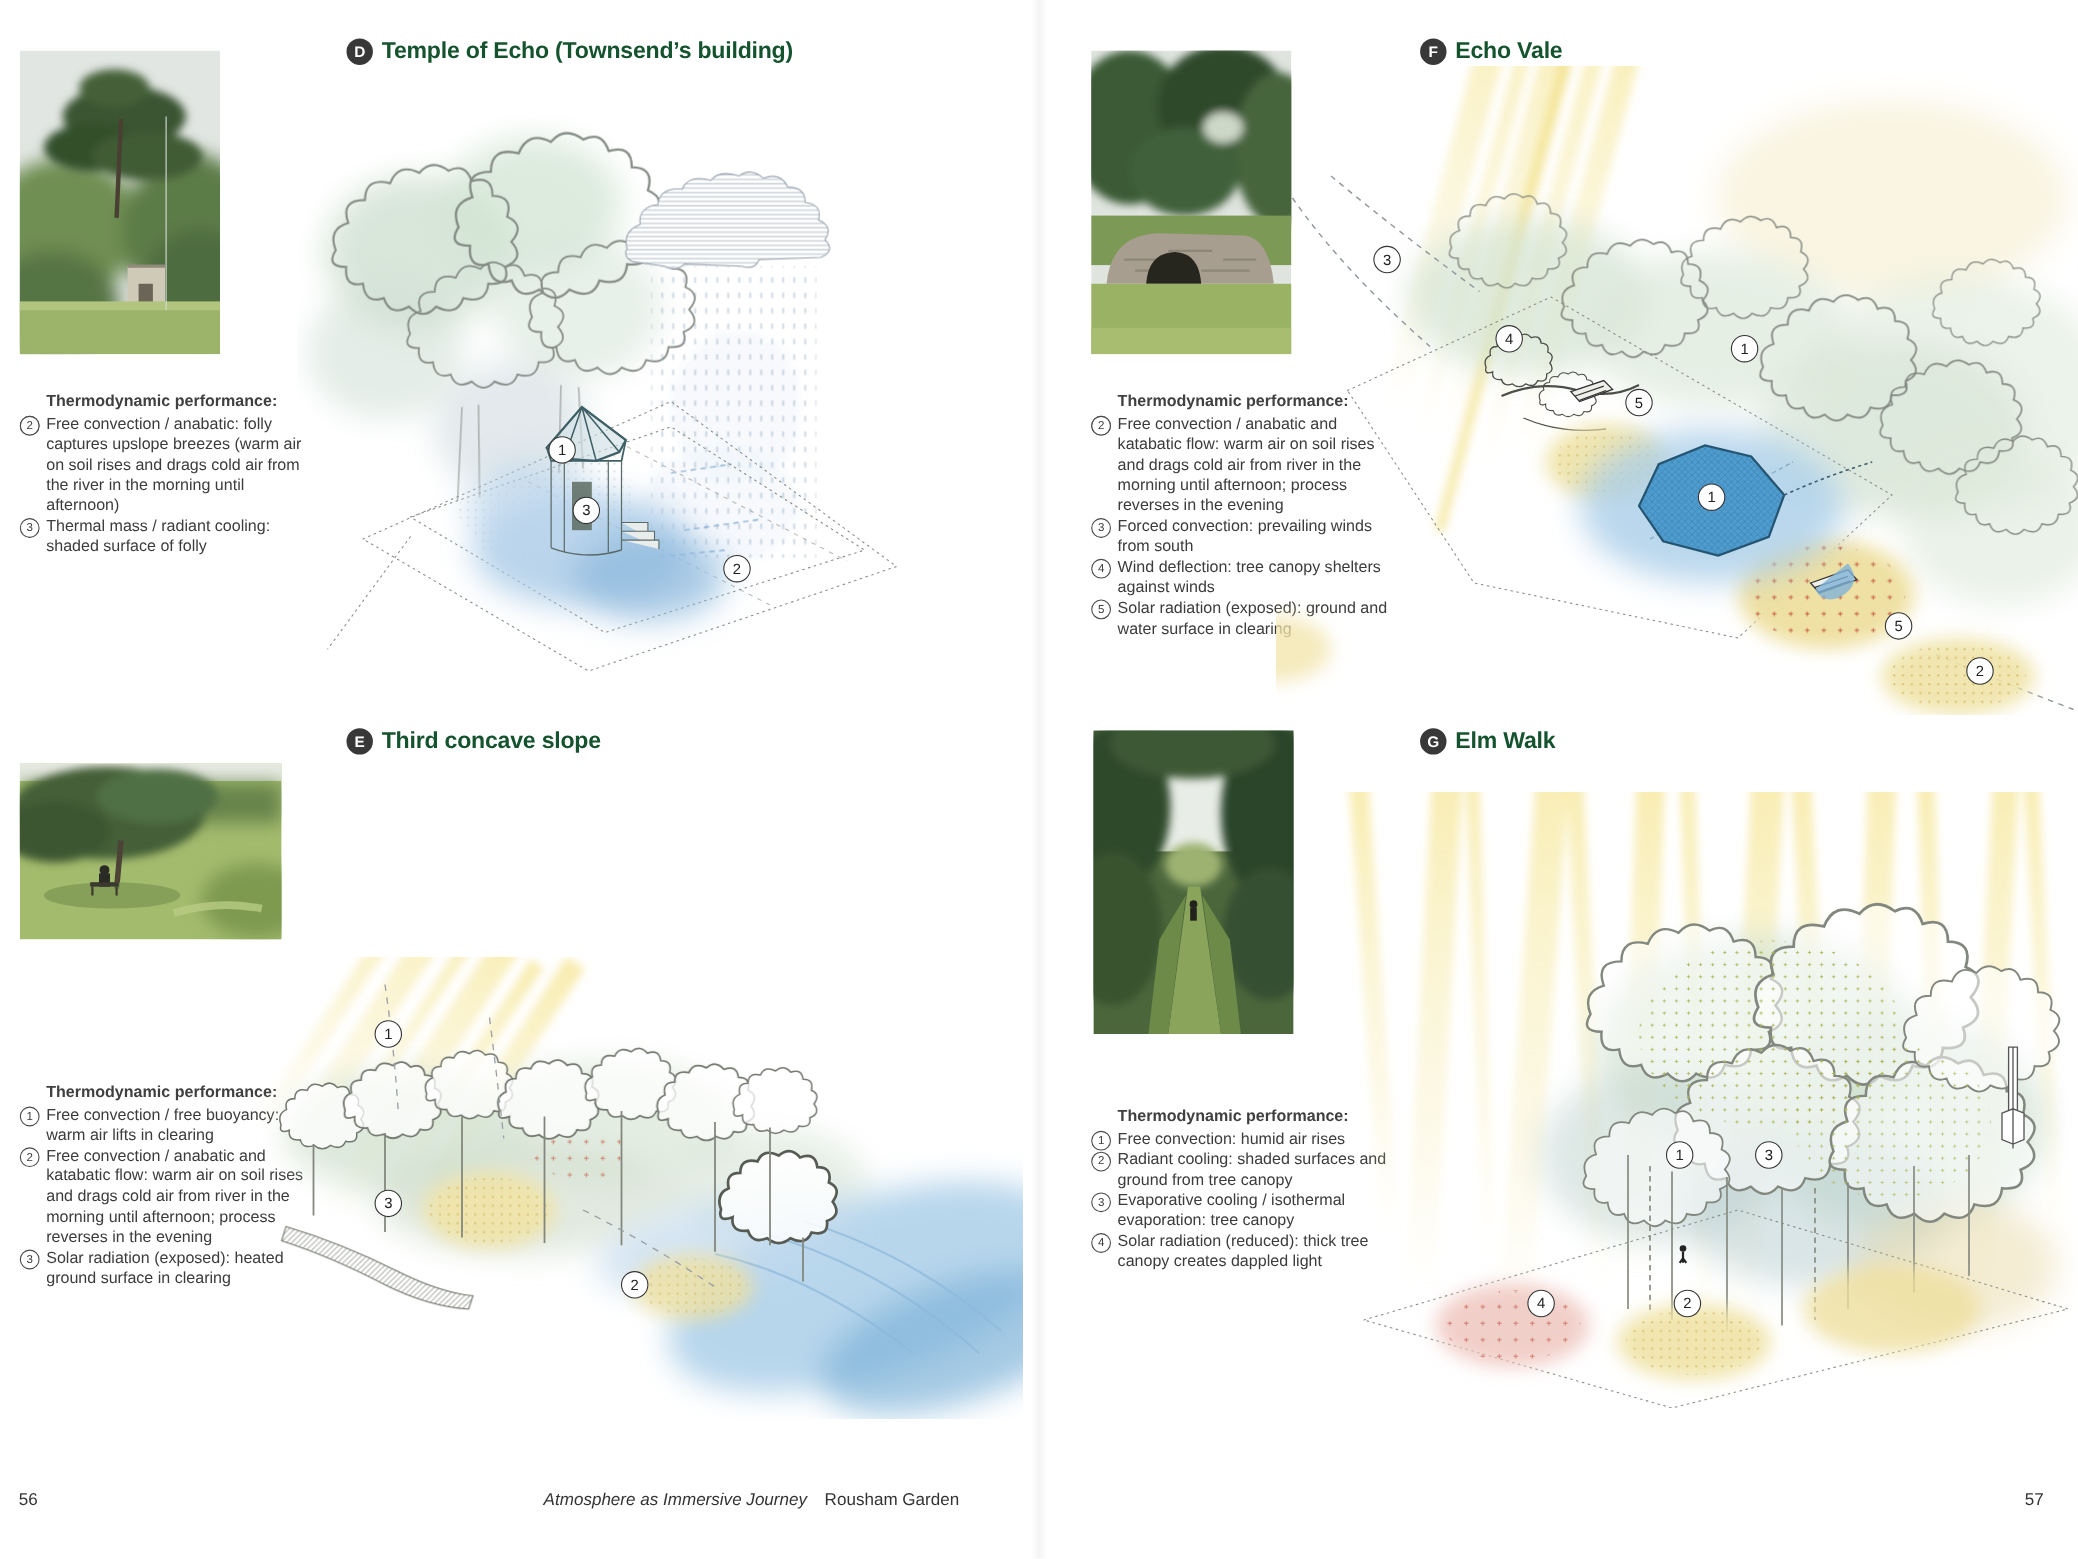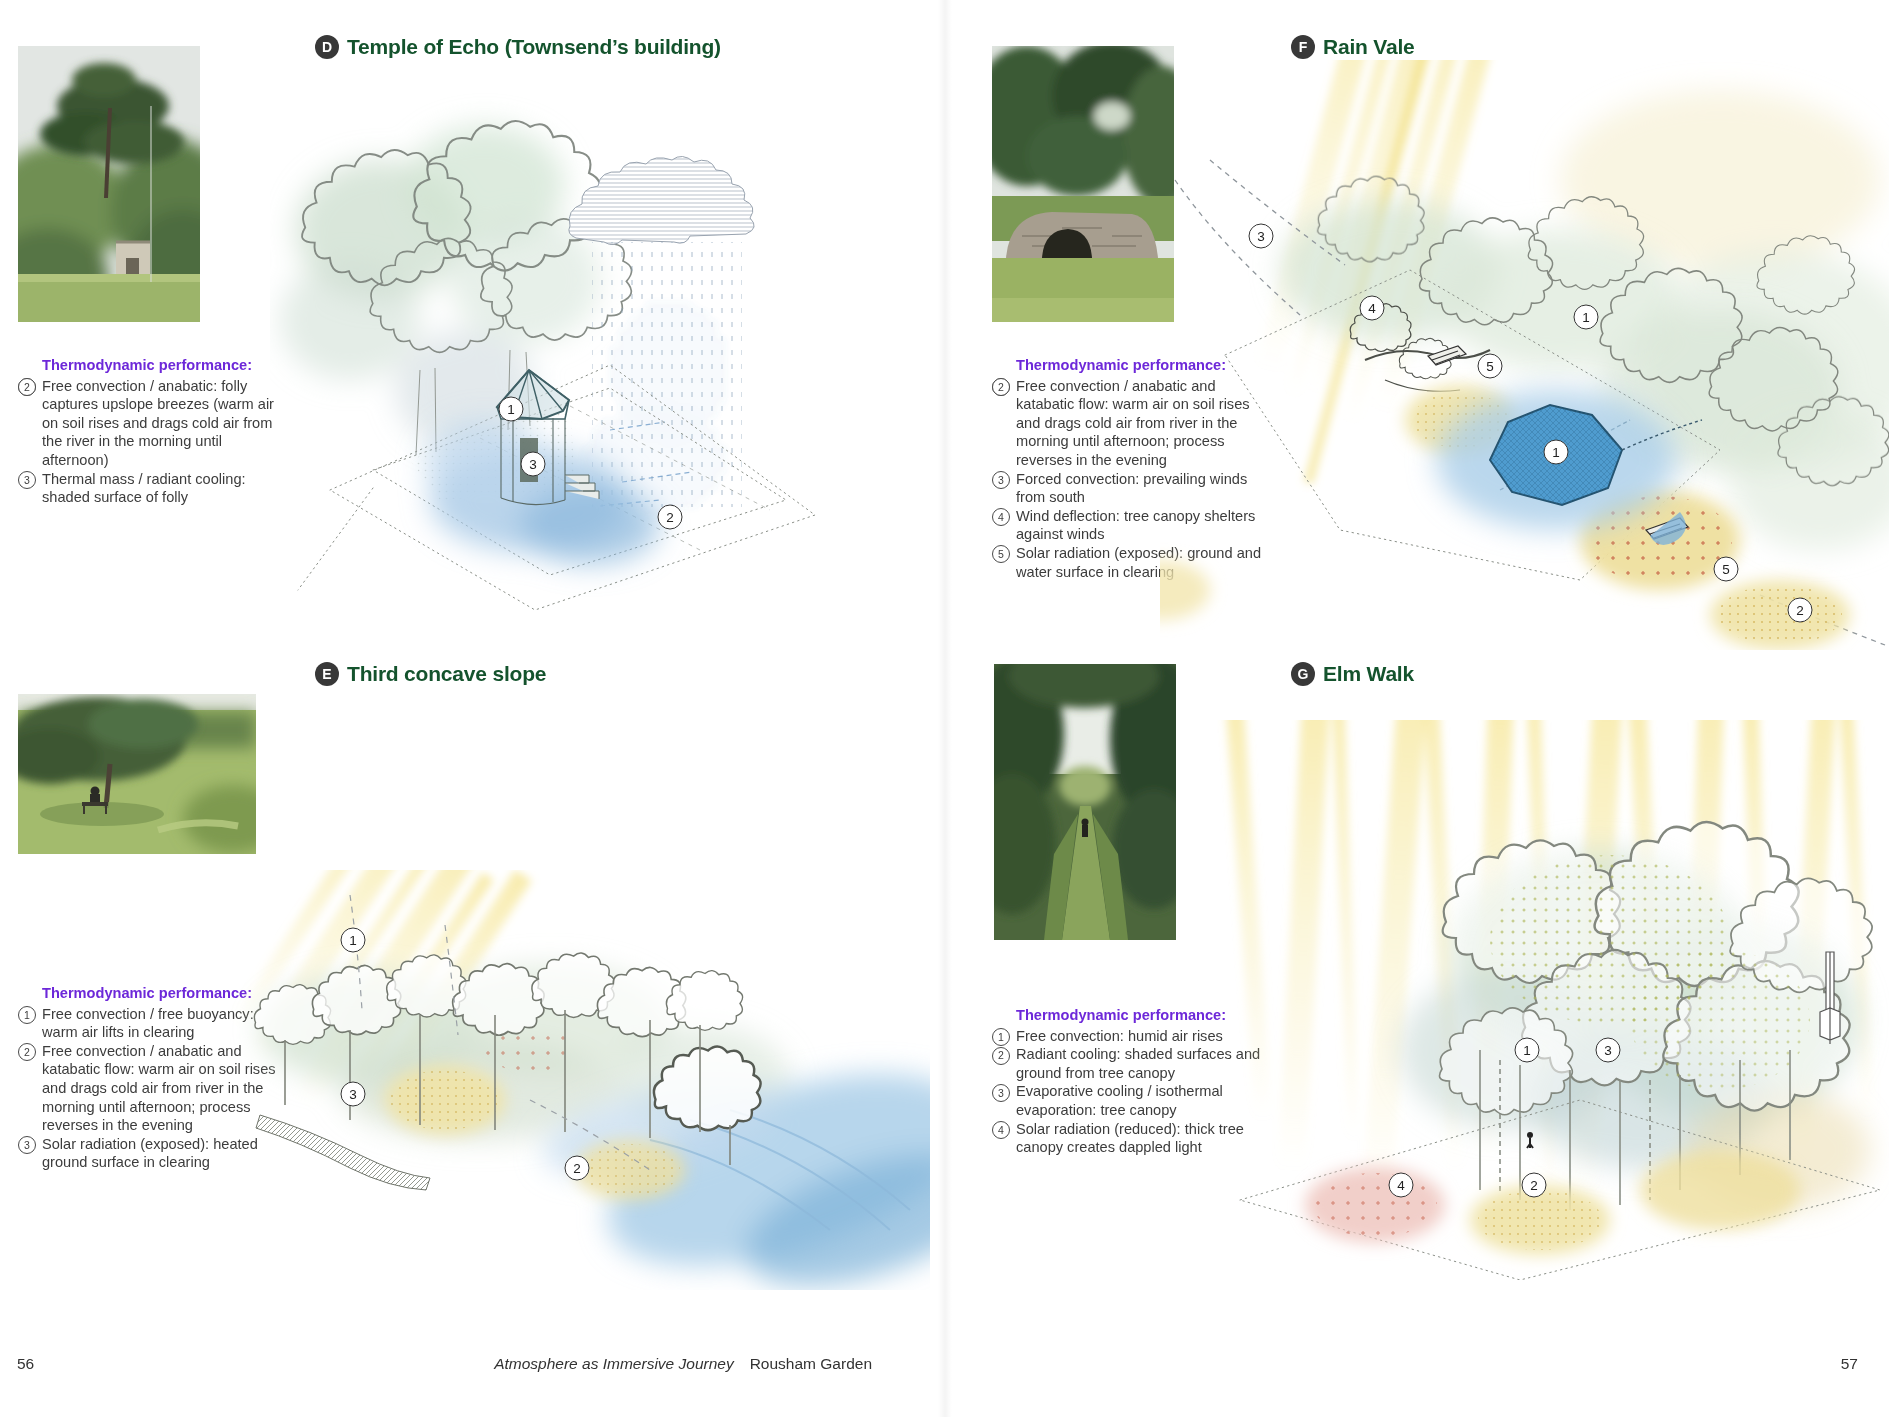--- a/index.html
+++ b/index.html
@@ -6,21 +6,21 @@
   #page{position:relative;width:1889px;height:1417px;background:#fff;overflow:hidden;
         font-family:"Liberation Sans","DejaVu Sans",sans-serif;color:#3a3a3a;}
   #gutter{position:absolute;left:938px;top:0;width:14px;height:100%;
           background:linear-gradient(90deg,rgba(0,0,0,0) 0%,rgba(0,0,0,0.045) 50%,rgba(0,0,0,0) 100%);}
   .photo{position:absolute;display:block;}
   .titlerow{position:absolute;display:flex;align-items:center;gap:8px;}
   .badge{width:24px;height:24px;border-radius:50%;background:#383838;color:#fff;
          display:flex;align-items:center;justify-content:center;font-weight:bold;font-size:14px;flex:0 0 auto;}
   .stitle{font-size:21px;font-weight:bold;color:#14532d;letter-spacing:-0.2px;white-space:nowrap;}
   .tblock{position:absolute;font-size:14.6px;line-height:18.6px;color:#3c3c3c;}
-  .tblock h4{margin:0 0 2px 24px;font-size:14.6px;color:#6d28d9;}
+  .tblock h4{margin:0 0 2px 24px;font-size:14.6px;color:#404040;}
   .tblock ol{list-style:none;margin:0;padding:0;}
   .tblock li{position:relative;padding-left:24px;}
   .inum{position:absolute;left:0;top:1.5px;width:16px;height:16px;border:1px solid #4a4a4a;border-radius:50%;
         font-size:10.5px;display:flex;align-items:center;justify-content:center;color:#3c3c3c;background:#fff;}
   .diagram{position:absolute;}
   .diagram svg{position:absolute;left:0;top:0;}
   .mk{position:absolute;width:23px;height:23px;background:#fff;border:1.4px solid #343434;border-radius:50%;
       font-size:13.5px;color:#222;display:flex;align-items:center;justify-content:center;
       transform:translate(-50%,-50%);z-index:5;}
   #footer{position:absolute;left:0;top:1355px;width:100%;font-size:15.5px;color:#333;}
@@ -302,21 +302,21 @@
       <path d="M14,212 Q18,168 60,166 L140,168 Q162,172 166,212 Z" fill="#a79e8f"></path>
       <path d="M30,190 h30 M70,182 h40 M120,190 h30 M40,200 h50 M100,200 h44" stroke="#8d8577" stroke-width="2"></path>
       <path d="M50,212 Q52,184 76,183 Q98,184 100,212 Z" fill="#26261e"></path>
     </g>
     <rect x="0" y="212" width="182" height="64" fill="#9ab263"></rect>
     <rect x="0" y="252" width="182" height="24" fill="#a8bd70"></rect>
   </svg>
 
   <div class="titlerow" style="left:1291px;top:35px">
     <div class="badge">F</div>
-    <div class="stitle">Rain Vale</div>
+    <div class="stitle">Echo Vale</div>
   </div>
 
   <div class="tblock" style="left:992px;top:356px;width:276px">
     <h4>Thermodynamic performance:</h4>
     <ol>
       <li><span class="inum">1</span></li>
       <li><span class="inum">2</span><span>Free convection / anabatic and katabatic flow: warm air on soil rises and drags cold air from river in the morning until afternoon; process reverses in the evening</span></li>
       <li><span class="inum">3</span><span>Forced convection: prevailing winds from south</span></li>
       <li><span class="inum">4</span><span>Wind deflection: tree canopy shelters against winds</span></li>
       <li><span class="inum">5</span><span>Solar radiation (exposed): ground and water surface in clearing</span></li>

